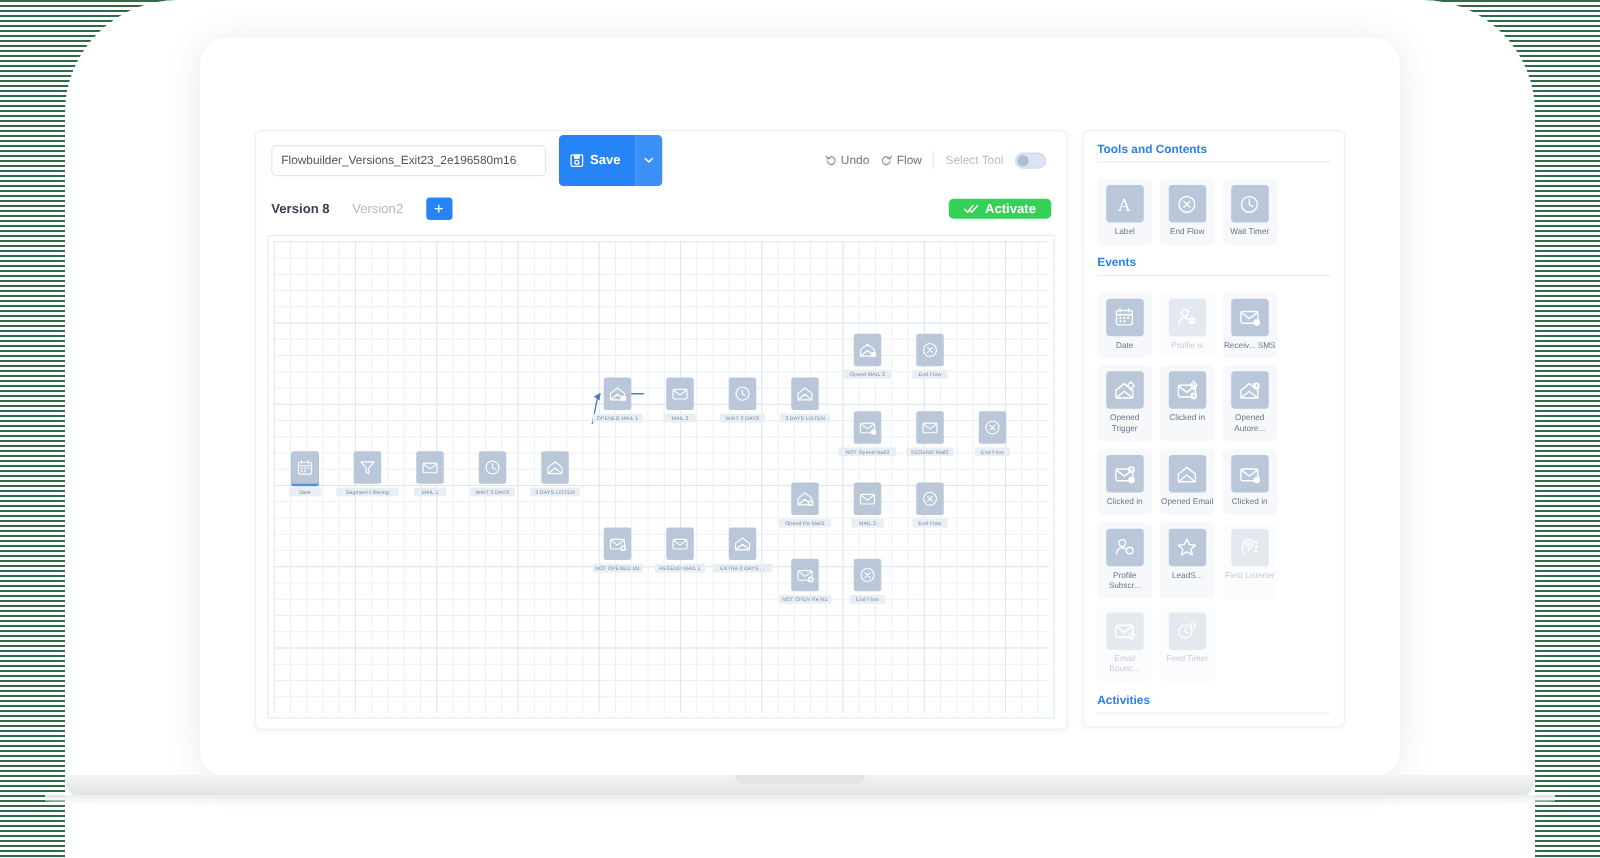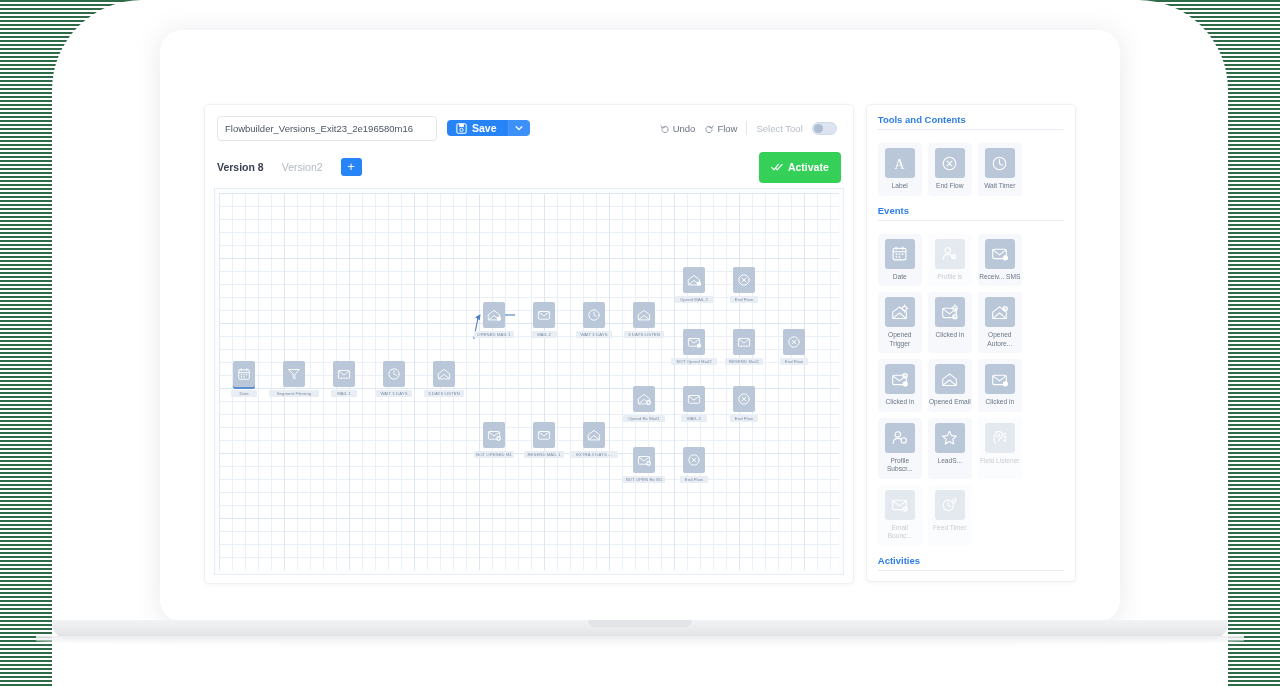--- a/index.html
+++ b/index.html
@@ -68,35 +68,35 @@
     position:absolute;left:0;top:0;right:0;height:46px;
     display:flex;align-items:center;padding:0 12px;box-sizing:border-box;
   }
   .name-input{
     width:220px;height:25px;box-sizing:border-box;
     border:1px solid #e2e6ec;border-radius:4px;
     padding:0 7px;font-size:9.5px;color:#4b5563;
     font-family:"Liberation Sans",sans-serif;
     background:#fff;outline:none;
   }
-  .save-group{display:flex;margin-left:10px;height:16px;border-radius:4px;overflow:hidden;}
+  .save-group{display:flex;margin-left:10px;height:41px;border-radius:4px;overflow:hidden;}
   .save-btn{
     display:flex;align-items:center;gap:5px;
     background:#2684f7;color:#fff;border:none;
     padding:0 11px 0 9px;font-size:10.5px;font-weight:bold;cursor:pointer;
     font-family:"Liberation Sans",sans-serif;
   }
   .save-caret{
     background:#3c90f8;border:none;width:22px;cursor:pointer;
     display:flex;align-items:center;justify-content:center;
     border-left:1px solid #4e9bf9;
   }
   .toolbar-right{margin-left:auto;display:flex;align-items:center;gap:9px;padding-right:4px;}
   .tb-btn{
-    display:flex;align-items:flex-end;gap:3px;
+    display:flex;align-items:flex-start;gap:3px;
     font-size:9.5px;color:#6b7280;background:none;border:none;cursor:pointer;
     font-family:"Liberation Sans",sans-serif;padding:0;
   }
   .tb-sep{width:1px;height:14px;background:#e5e7eb;}
   .tb-label{font-size:9.5px;color:#b6bcc6;}
   .toggle{
     width:25px;height:13px;border-radius:7px;background:#dbe4f0;
     position:relative;cursor:pointer;border:1px solid #cfd9e8;box-sizing:border-box;
   }
   .toggle .knob{
@@ -112,21 +112,21 @@
     font-size:10.5px;font-weight:bold;color:#394150;margin-right:18px;cursor:pointer;
   }
   .ver-tab.inactive{color:#b3b9c4;font-weight:normal;}
   .add-ver{
     width:21px;height:18px;background:#2684f7;border-radius:3px;
     color:#fff;font-size:13px;line-height:17px;text-align:center;cursor:pointer;
   }
   .activate-btn{
     margin-left:auto;display:flex;align-items:center;gap:5px;
     background:#34d058;color:#fff;border:none;border-radius:4px;
-    height:31px;padding:0 12px;font-size:10.5px;font-weight:bold;cursor:pointer;
+    height:16px;padding:0 12px;font-size:10.5px;font-weight:bold;cursor:pointer;
     font-family:"Liberation Sans",sans-serif;
   }
   
   .canvas-wrap{
     position:absolute;left:9px;top:83px;right:9px;bottom:8px;
     background:#fbfdff;
     border:1px solid #e6edf5;
     overflow:hidden;
   }
   .canvas-grid{

